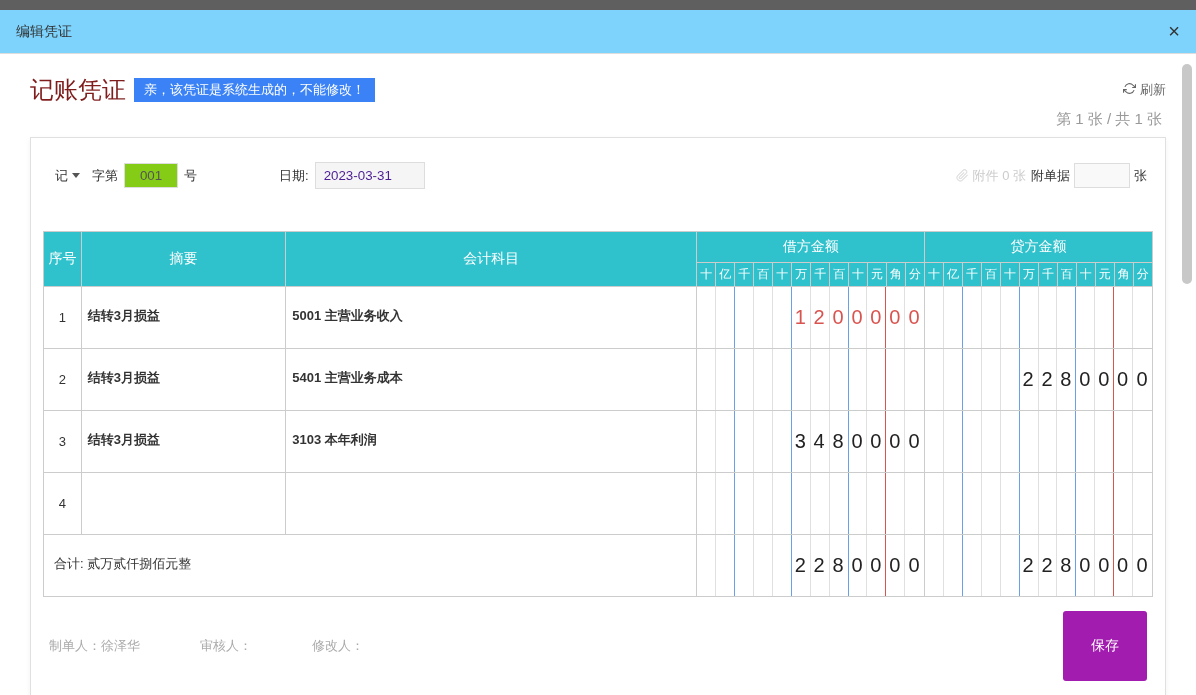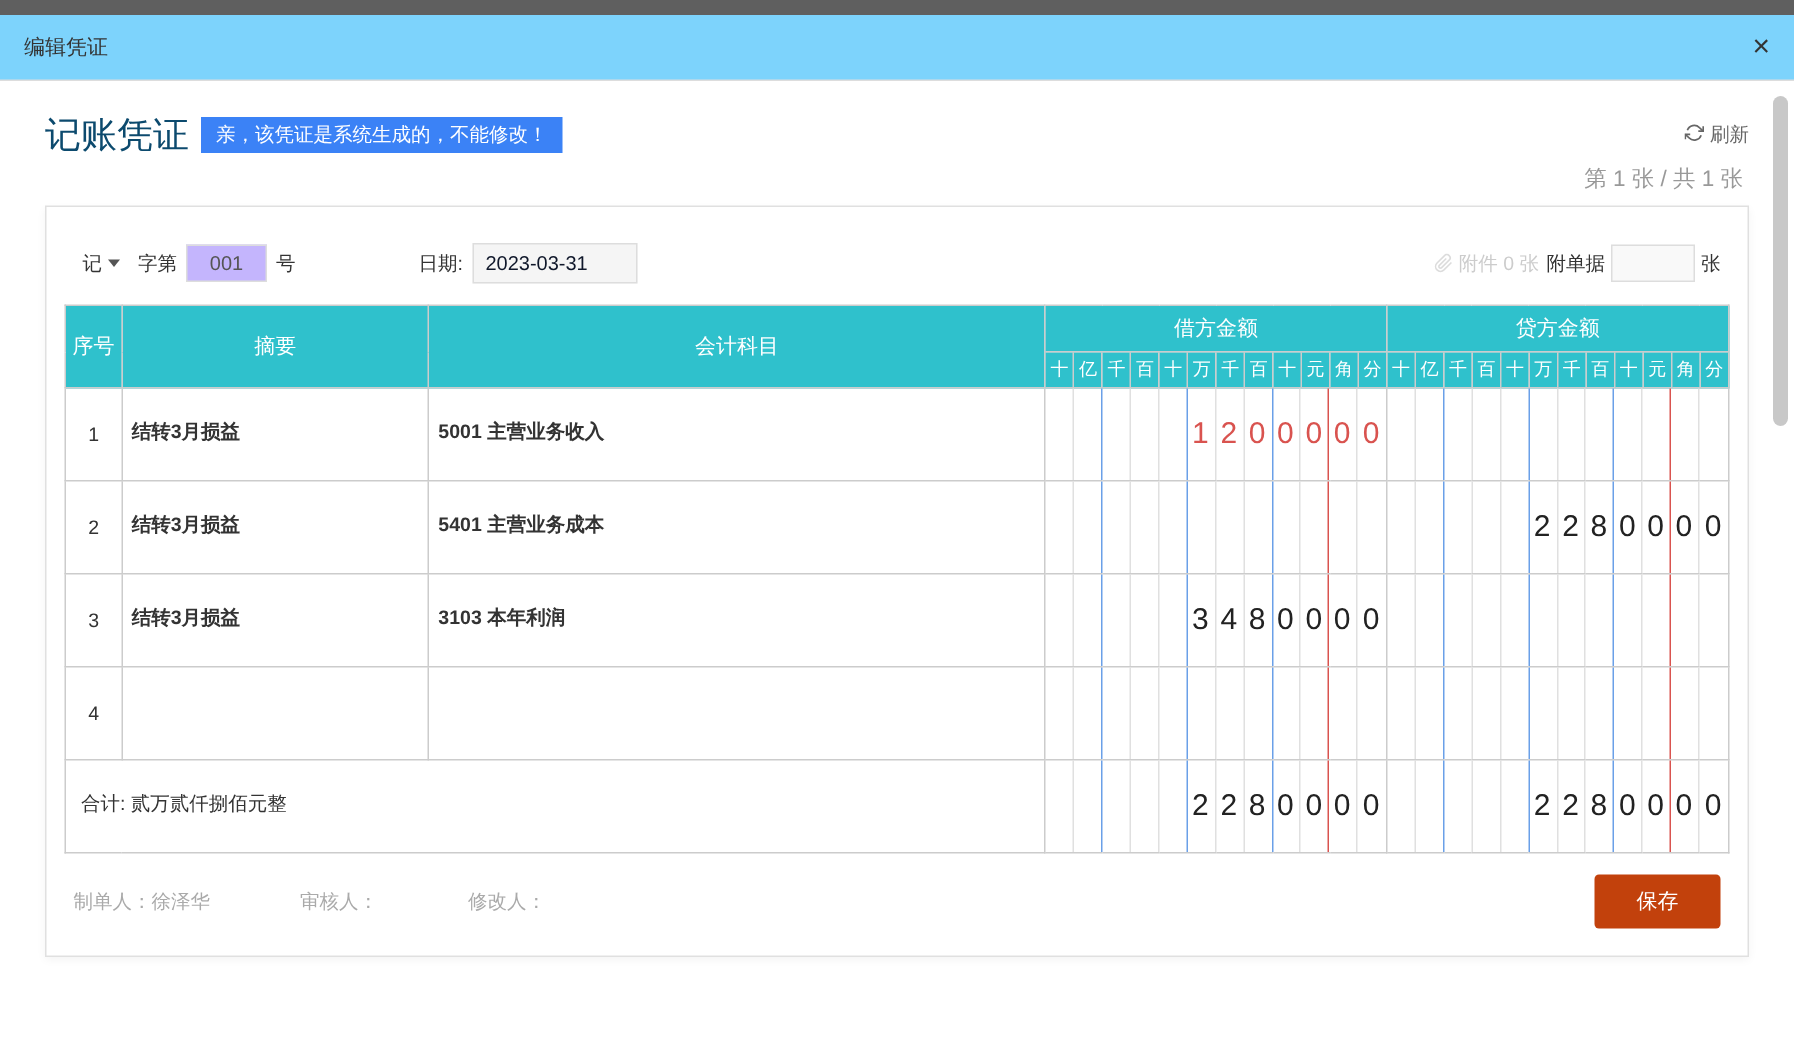--- a/index.html
+++ b/index.html
@@ -11,21 +11,21 @@
       display: flex; justify-content: space-between; align-items: center;
       padding: 10px 16px; background: #7dd3fc; border-bottom: 1px solid #ddd;
     }
     .modal-title { font-size: 14px; font-weight: normal; }
     .close-x { font-size: 20px; cursor: pointer; color: #333; }
     
     .content-wrap { padding: 20px 30px 40px 30px; }
     
     .title-row { display: flex; align-items: center; justify-content: space-between; margin-bottom: 4px; }
     .title-left { display: flex; align-items: center; gap: 8px; }
-    .voucher-title { font-size: 24px; color: #0c4a6e; font-weight: normal; }
+    .voucher-title { font-size: 24px; color: #7f1d1d; font-weight: normal; }
     .warn-tag {
       background: #3b82f6; color: #fff; padding: 3px 10px; font-size: 13px;
     }
     .refresh { color: #666; font-size: 13px; cursor: pointer; display: inline-flex; align-items: center; gap: 4px;}
     .refresh-icon { display:inline-block; }
     .page-indicator { text-align: right; color: #999; font-size: 15px; margin-bottom: 8px; padding-right: 4px;}
     
     .voucher-card {
       border: 1px solid #e0e0e0; box-shadow: 0 2px 6px rgba(0,0,0,0.05);
       padding: 24px 12px 18px 12px; background: #fff;
@@ -35,33 +35,33 @@
       display: flex; align-items: center; justify-content: space-between;
       padding: 0 6px 14px 6px;
     }
     .meta-left { display: flex; align-items: center; gap: 6px; }
     .meta-left .sel {
       display: inline-flex; align-items: center; gap: 4px;
       padding: 2px 6px; color: #333;
     }
     .caret-down { width:0;height:0;border-left:4px solid transparent;border-right:4px solid transparent;border-top:5px solid #555; display:inline-block; }
     .num-input {
-      width: 54px; border:1px solid #ddd; background:#c4b5fd; text-align:center; padding:4px 2px; color:#555;
+      width: 54px; border:1px solid #ddd; background:#84cc16; text-align:center; padding:4px 2px; color:#555;
     }
     .date-input {
-      width: 110px; border:1px solid #ddd; background:#f5f5f5; text-align:left; padding:5px 8px; color:#0f172a;
+      width: 110px; border:1px solid #ddd; background:#f5f5f5; text-align:left; padding:5px 8px; color:#4c1d95;
     }
     .meta-right { display: flex; align-items: center; gap: 5px; color:#bbb; }
     .attach-link { color:#ccc; display:inline-flex; align-items:center; gap:4px;}
     .attach-link svg { opacity:0.5; }
     .att-count { color:#333; display:inline-flex; align-items:center; gap:4px;}
     .att-input { width:56px; border:1px solid #ddd; background:#f9f9f9; padding:4px 2px; }
     
     
-    .vt { width: 100%; border-collapse: collapse; table-layout: fixed; }
+    .vt { width: 100%; border-collapse: collapse; table-layout: fixed; margin-top: 28px; }
     .vt th, .vt td { border: 1px solid #ccc; }
     .vt thead th {
       background: #2fc1cc; color: #fff; font-weight: normal; text-align: center;
       padding: 6px 2px; font-size: 14px;
     }
     .vt thead th.sub { padding: 3px 0; font-size: 12px; }
     .col-idx { width: 34px; }
     .col-summary { width: 184px; }
     .col-account { width: 370px; }
     .col-digit { width: 17.08px; }
@@ -92,22 +92,22 @@
     
     .total-row td { height: 52px; vertical-align: middle; }
     .total-label { font-weight: normal; padding-left: 10px !important; }
     
     .footer-row {
       display: flex; justify-content: space-between; align-items: center;
       padding: 14px 6px 0 6px; color: #aaa; font-size: 13px;
     }
     .footer-left { display:flex; gap: 60px; }
     .save-btn {
-      background: #c2410c; color: #fff; border: none; border-radius: 3px;
-      padding: 9px 28px; font-size: 14px; cursor: pointer;
+      background: #a21caf; color: #fff; border: none; border-radius: 3px;
+      padding: 26px 28px; font-size: 14px; cursor: pointer;
     }
     
     .outer-scroll {
       position: absolute; right: 2px; top: 54px; bottom: 10px; width: 14px;
       background: transparent;
     }
     .scroll-thumb {
       position:absolute; top: 10px; width: 10px; right:2px; height: 220px;
       background: #c8c8c8; border-radius: 5px;
     }

